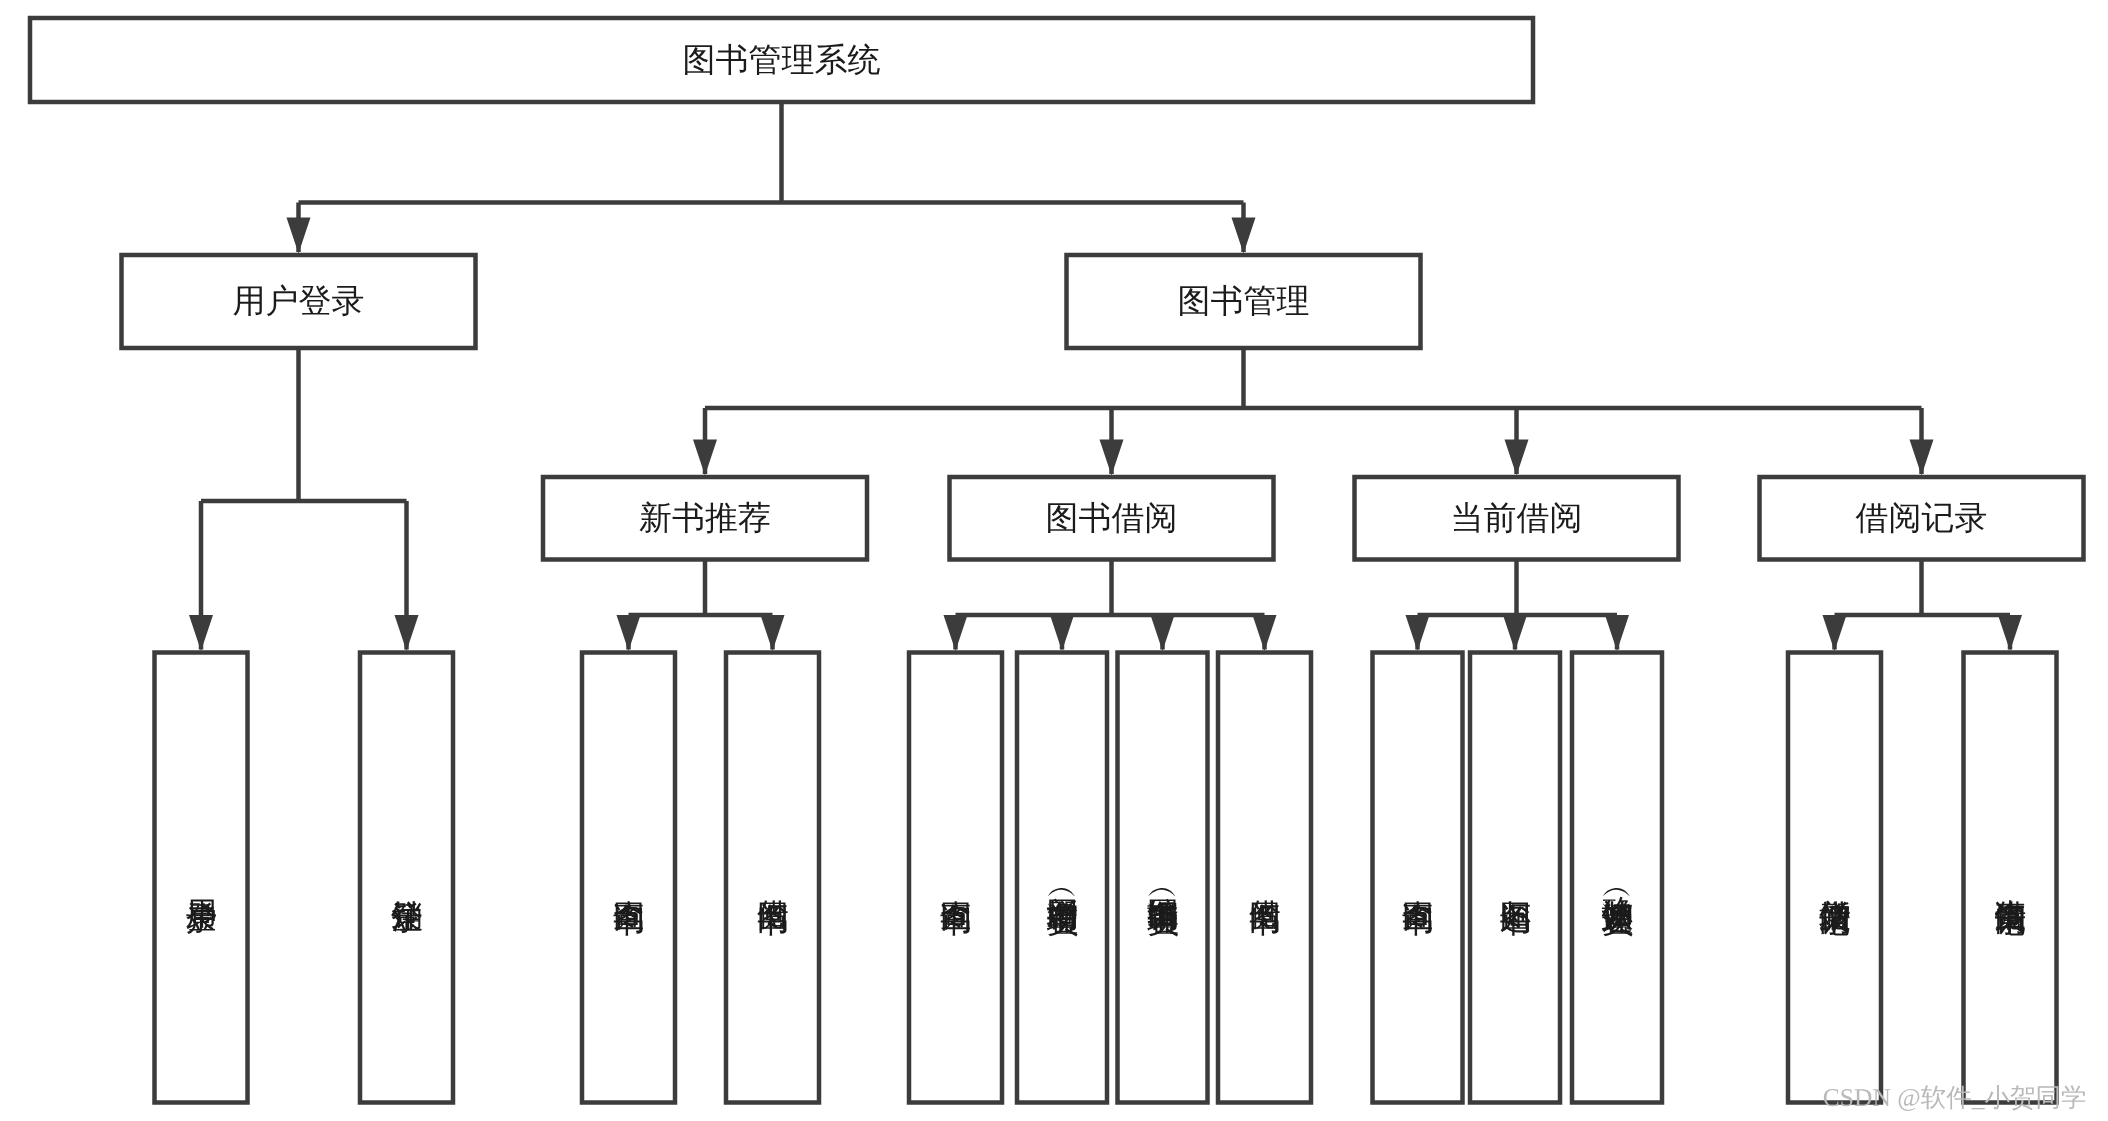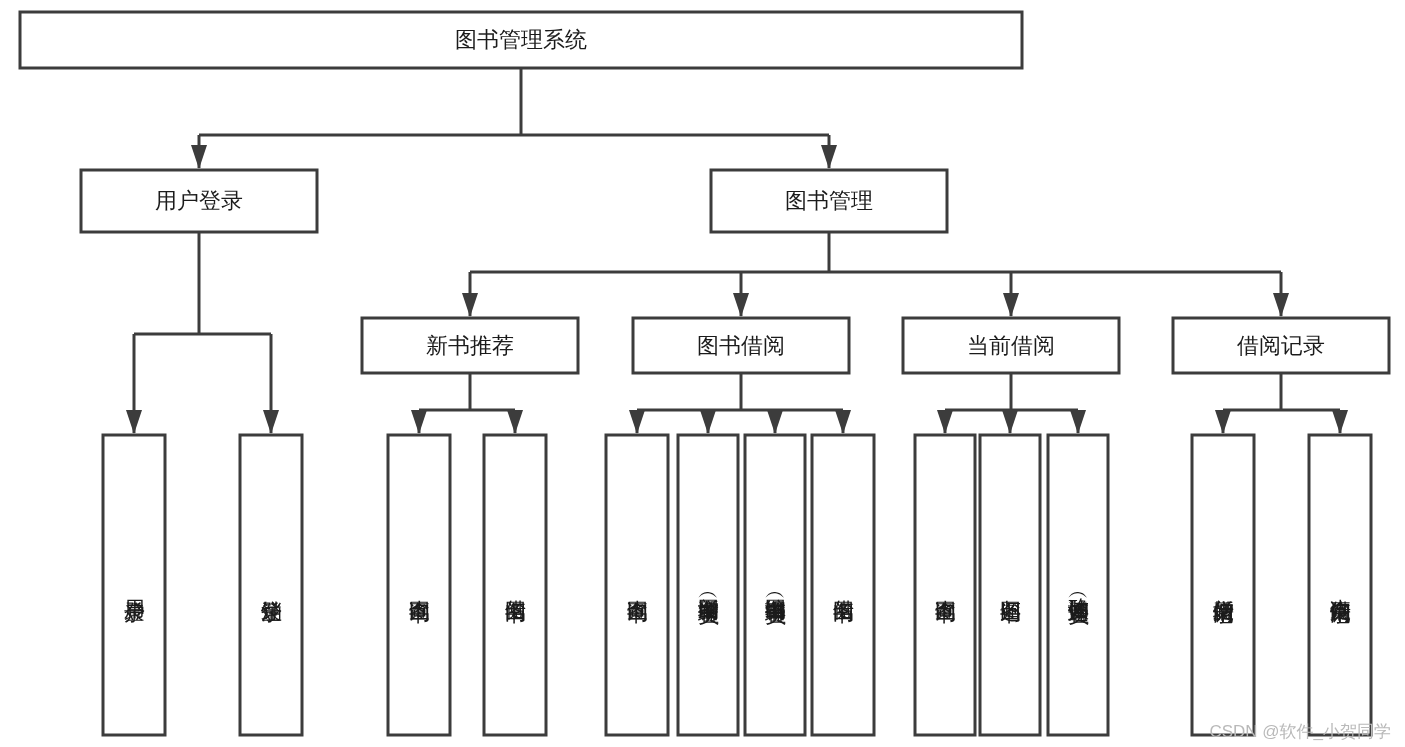--- a/index.html
+++ b/index.html
@@ -61,21 +61,21 @@
     align-items: center;
     justify-content: center;
     text-align: center;
     white-space: nowrap;
     pointer-events: none;
   }
   .watermark {
     position: absolute;
     right: 14px;
     bottom: 4px;
-    font-family: Liberation Sans, sans-serif;
+    font-family: Liberation Serif, serif;
     font-size: 17px;
     color: #b9b9b9;
     white-space: nowrap;
   }
 </style>
 </head>
 <body>
 
 <div id="diagram-root">
 

